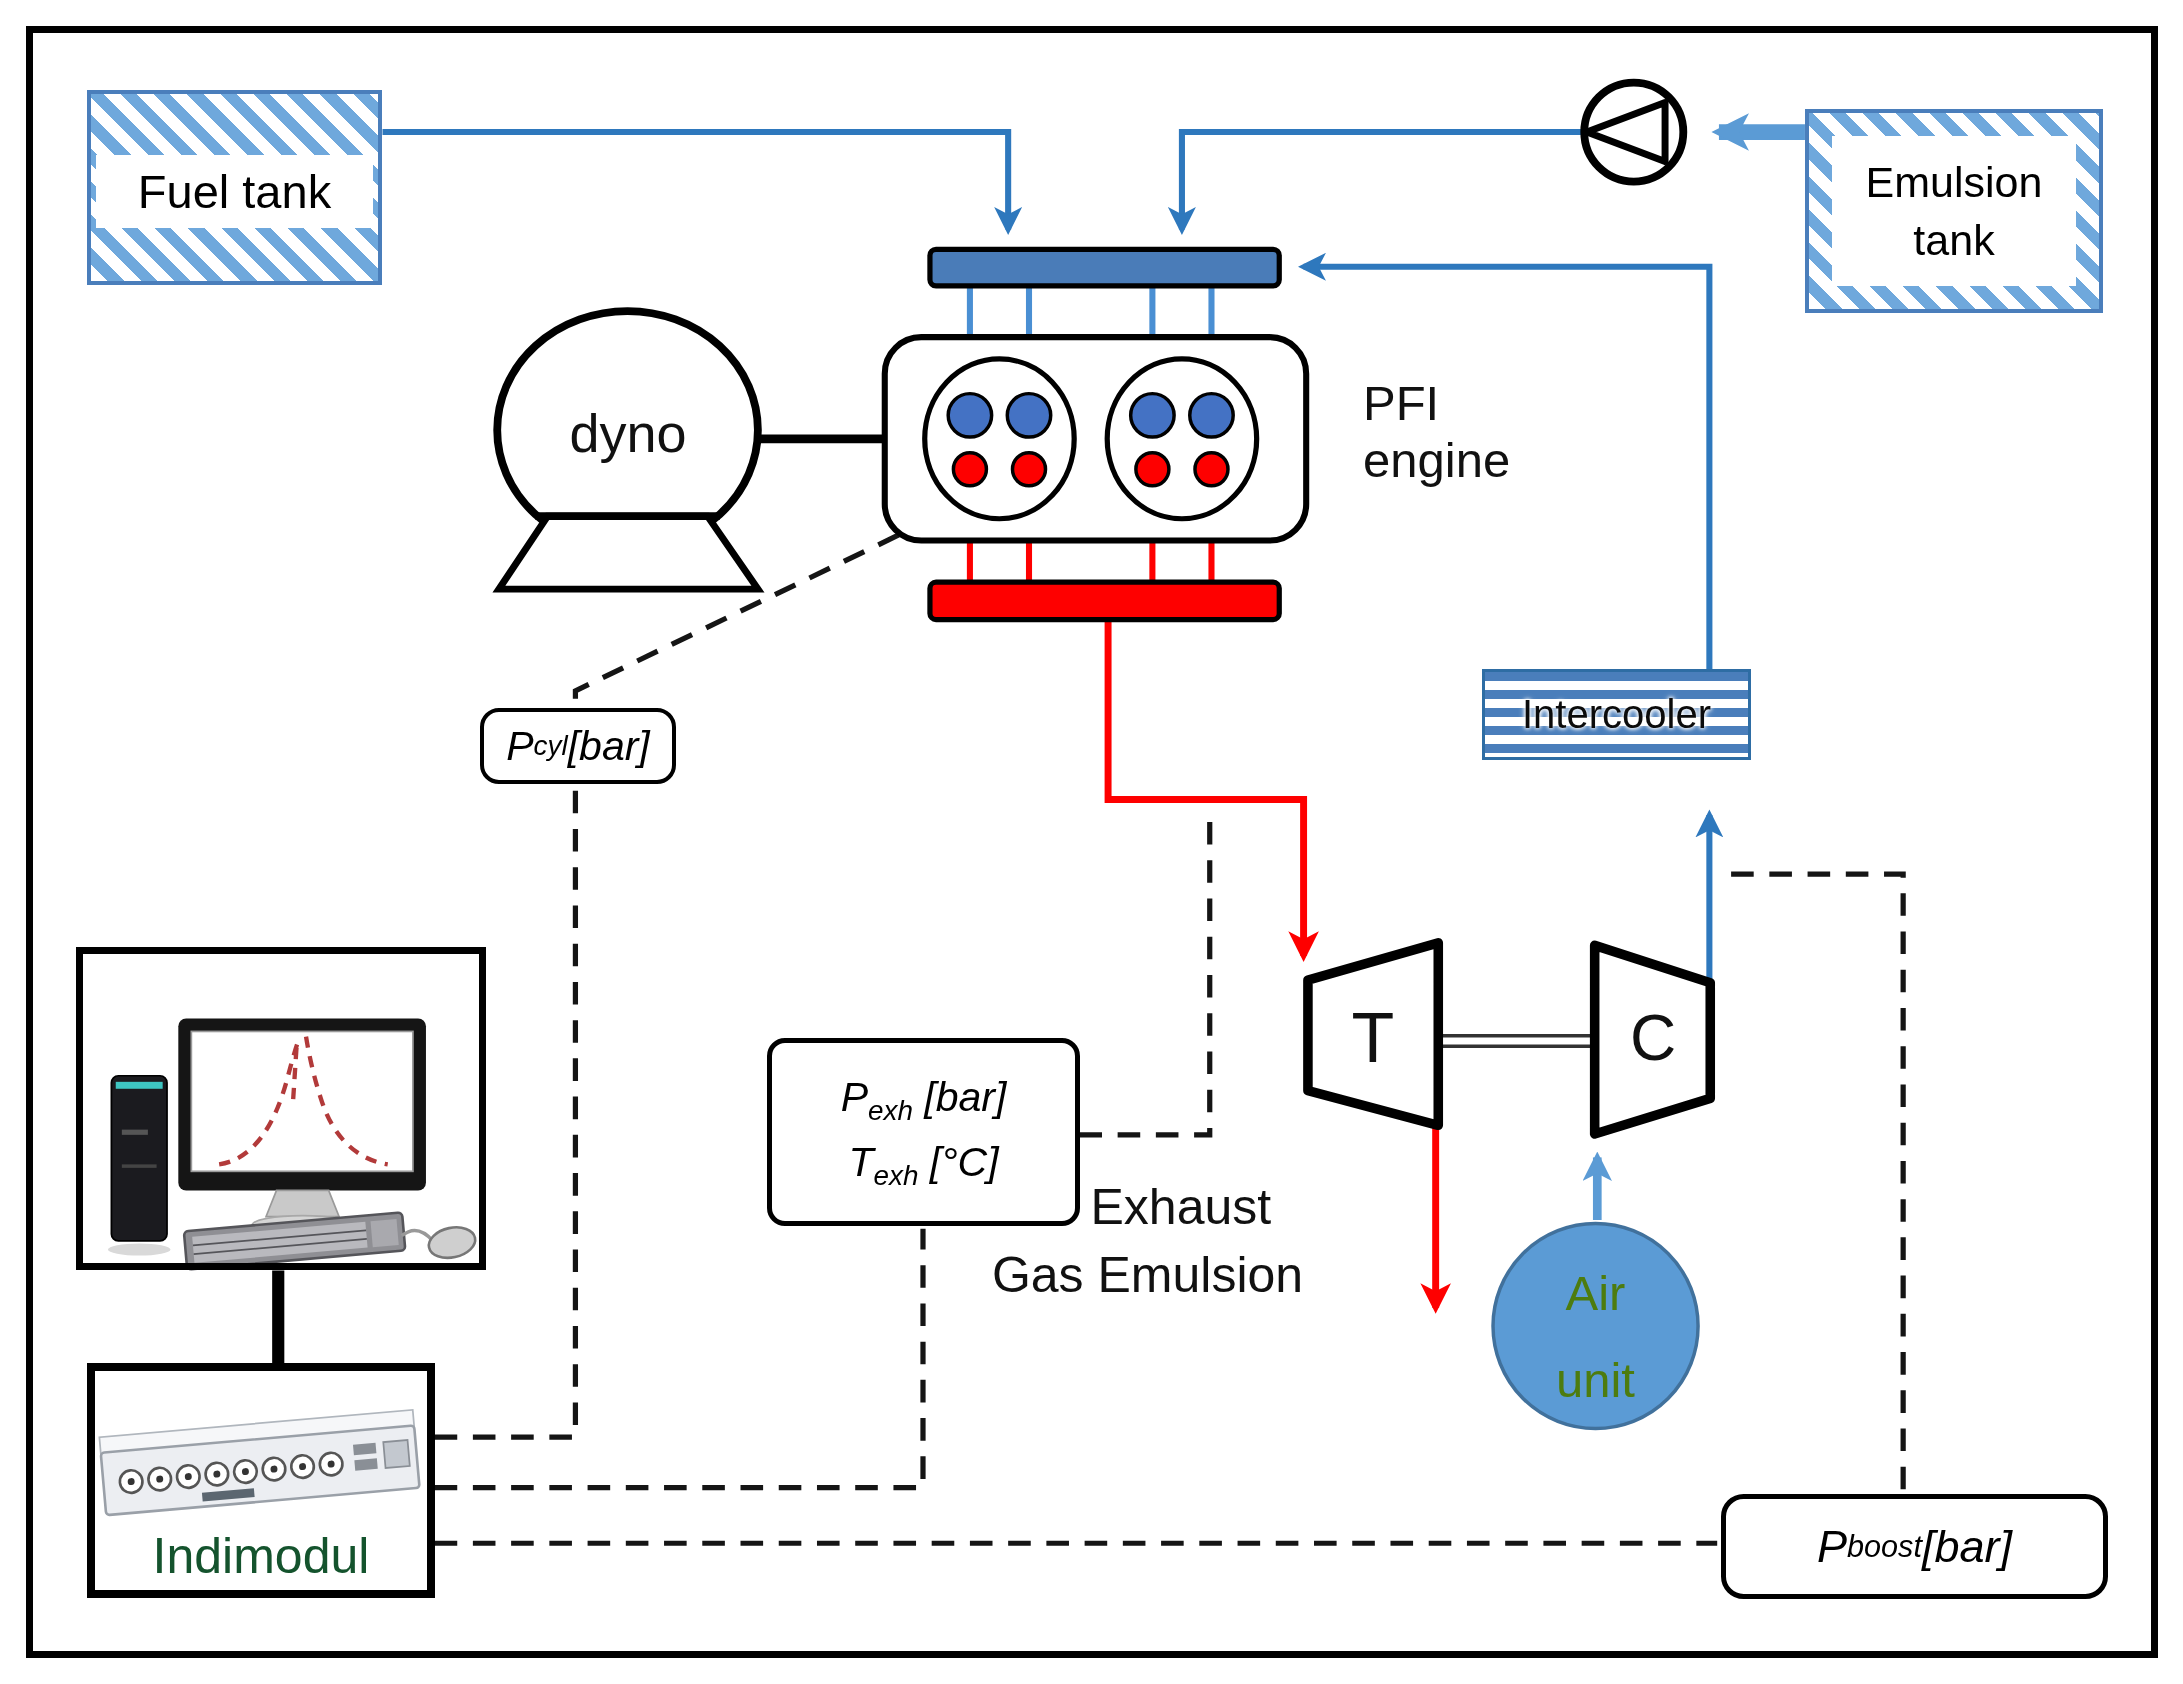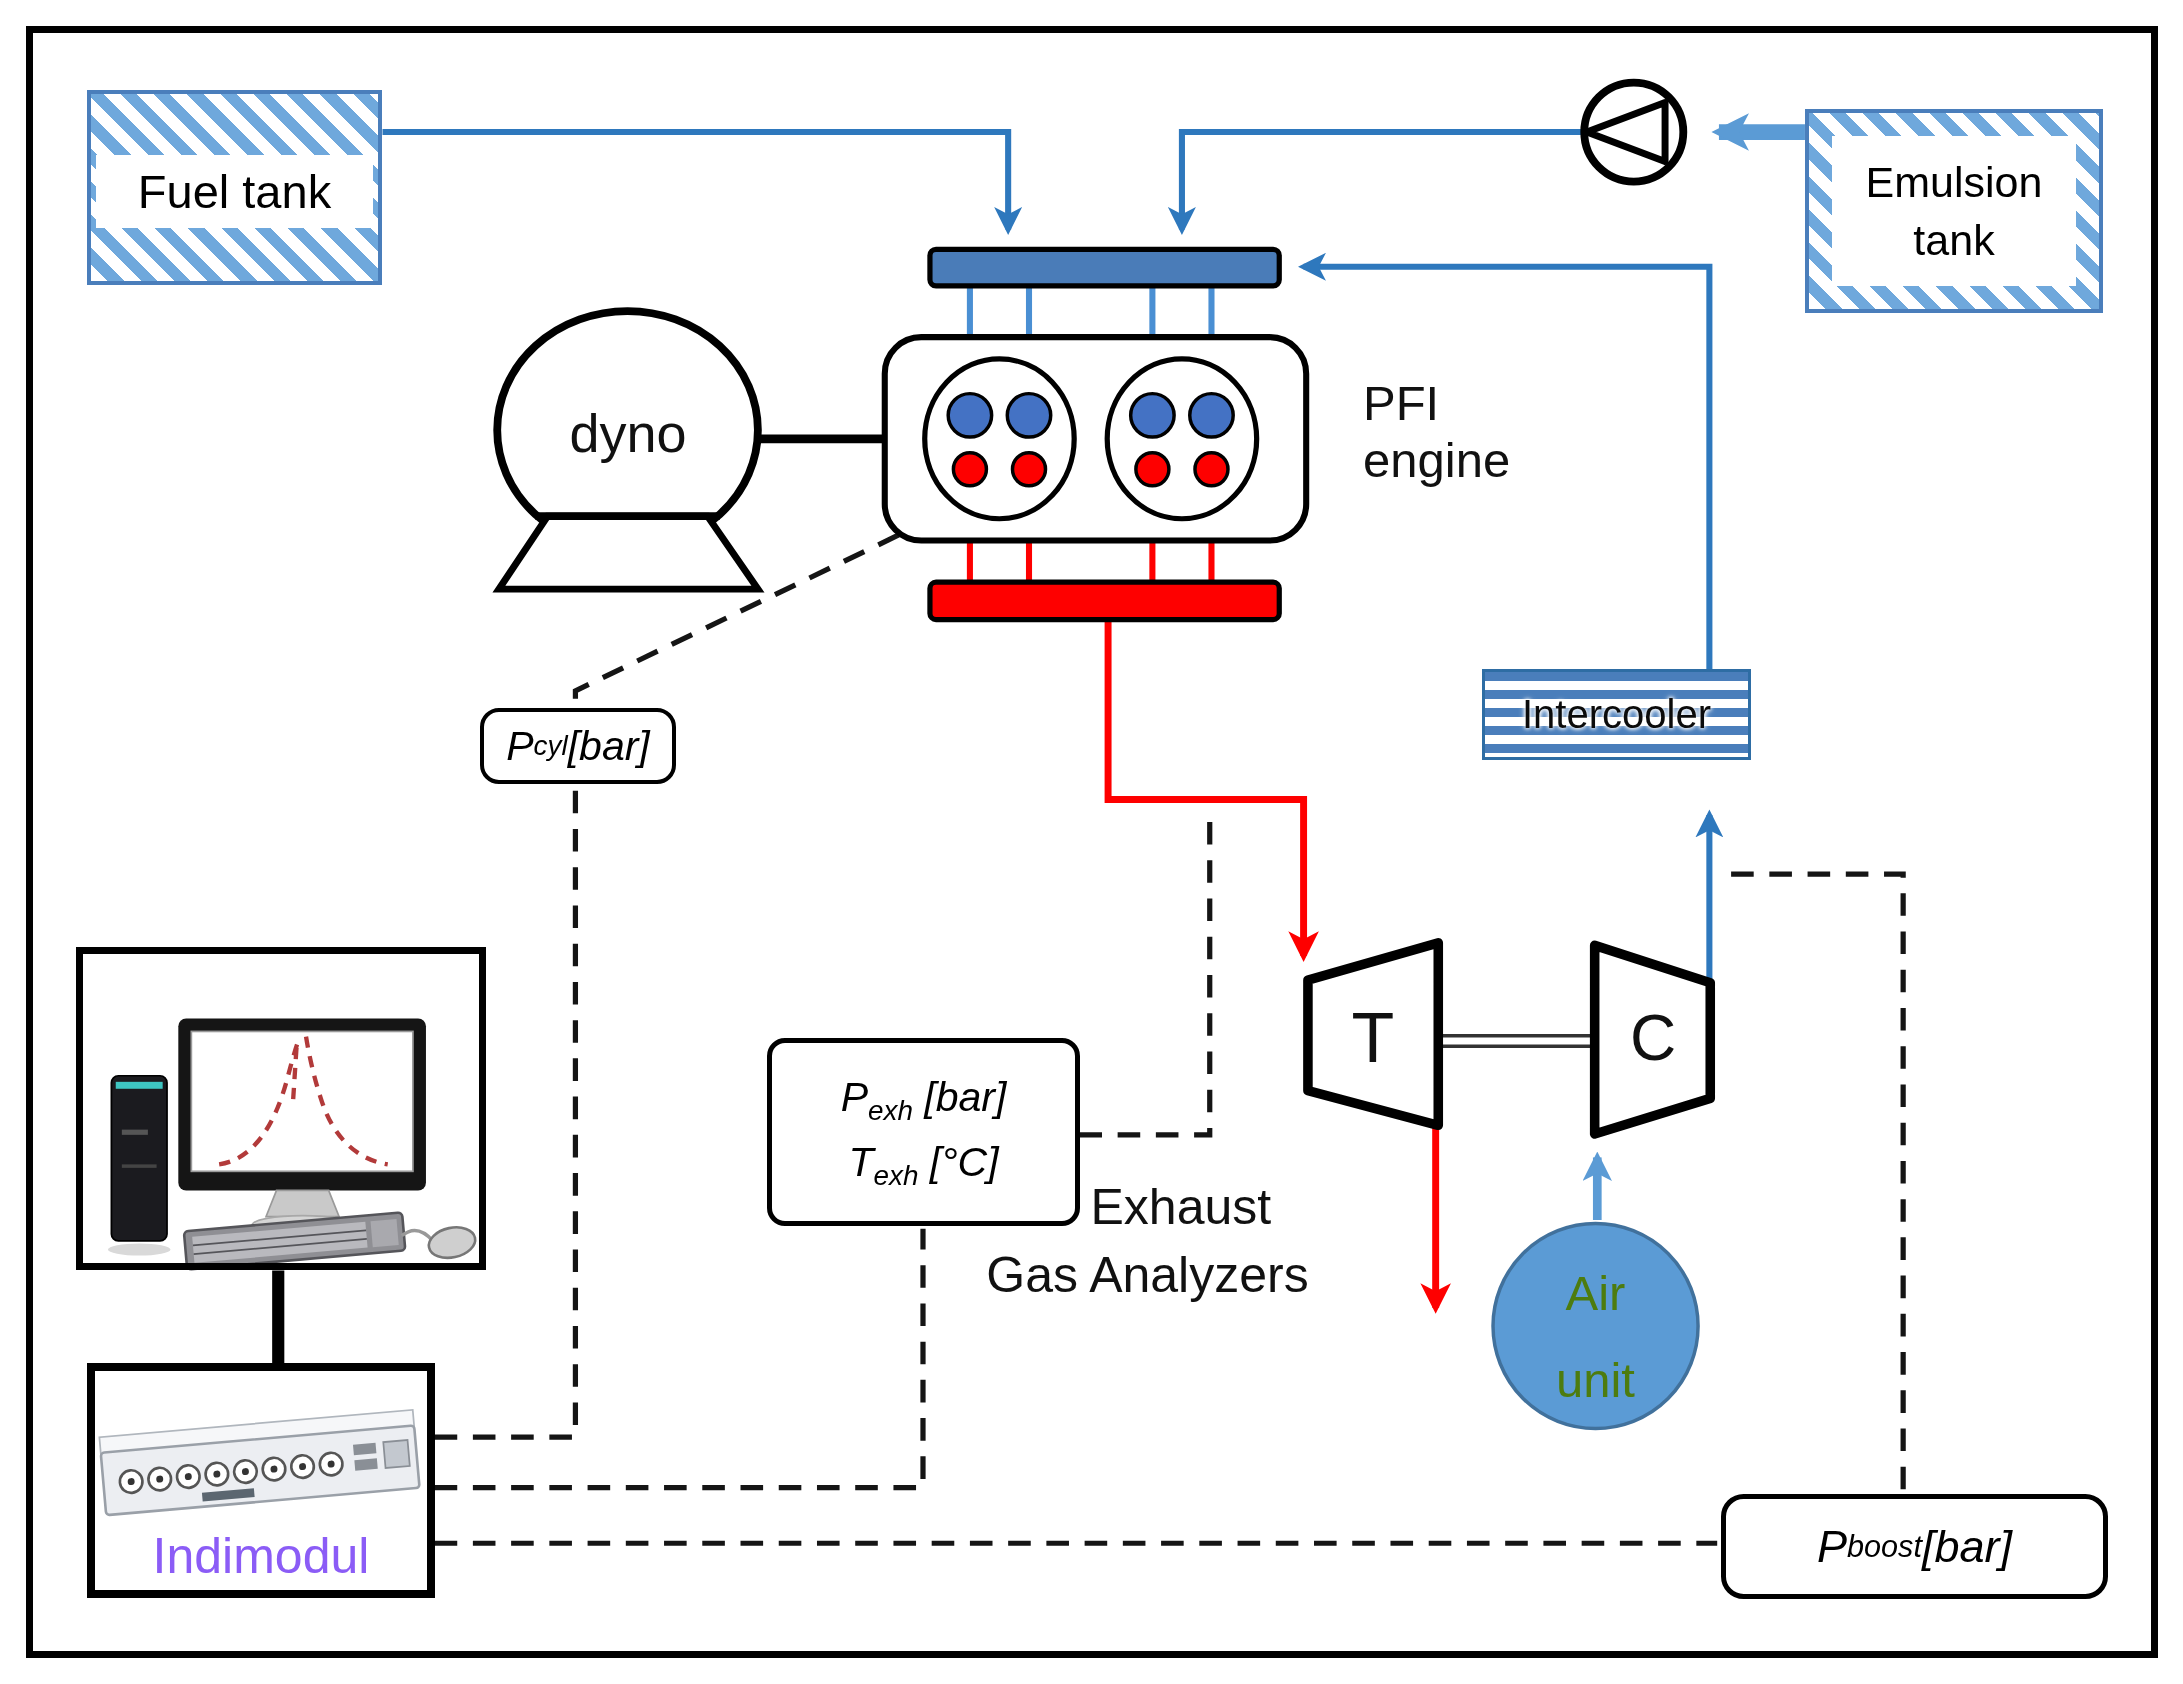--- a/index.html
+++ b/index.html
@@ -37,21 +37,21 @@
   #p-exh{left:767px;top:1038px;width:313px;height:188px;border-width:5.2px;border-radius:18px;
         flex-direction:column;font-size:41px;line-height:1.5;}
   #p-boost{left:1721px;top:1494px;width:387px;height:105px;border-width:5.2px;border-radius:22.6px;
         font-size:45px;}
 
   
   .eqbox{position:absolute;z-index:2;box-sizing:border-box;border:7.8px solid #000;background:transparent;}
   #computer-box{left:76px;top:947px;width:410px;height:323px;}
   #indimodul-box{left:87px;top:1363px;width:348px;height:235px;border-width:8.7px;}
   #indimodul-box .name{position:absolute;left:0;right:0;bottom:5.2px;text-align:center;
-        font-size:50px;color:#8b5cf6;}
+        font-size:50px;color:#14532d;}
 
   .two-line{display:flex;flex-direction:column;}
   #dyno-lbl{left:541px;top:402px;width:174px;text-align:center;font-size:54px;}
   #pfi-lbl{left:1363px;top:375px;width:226px;font-size:49px;line-height:57px;}
   #t-lbl{left:1308px;top:980px;width:130px;height:115px;display:flex;align-items:center;
          justify-content:center;font-size:70px;}
   #c-lbl{left:1595px;top:980px;width:116px;height:115px;display:flex;align-items:center;
          justify-content:center;font-size:64px;}
   #air-lbl{left:1491px;top:1250px;width:209px;text-align:center;font-size:49px;
          line-height:87px;color:#4d7c0f;}
@@ -211,21 +211,21 @@
   <div class="lbl" id="t-lbl">T</div>
   <div class="lbl" id="c-lbl">C</div>
 
   <div class="lbl two-line" id="air-lbl">
     <span>Air</span>
     <span>unit</span>
   </div>
 
   <div class="lbl two-line" id="exh-lbl">
     <span>To Exhaust</span>
-    <span>Gas Analyzers</span>
+    <span>Gas Emulsion</span>
   </div>
 
   <div class="sensor" id="p-cyl">
     <span>P</span>
       <sub>cyl</sub>
       <span> [bar]</span>
   </div>
 
   <div class="sensor" id="p-exh">
     <div>

